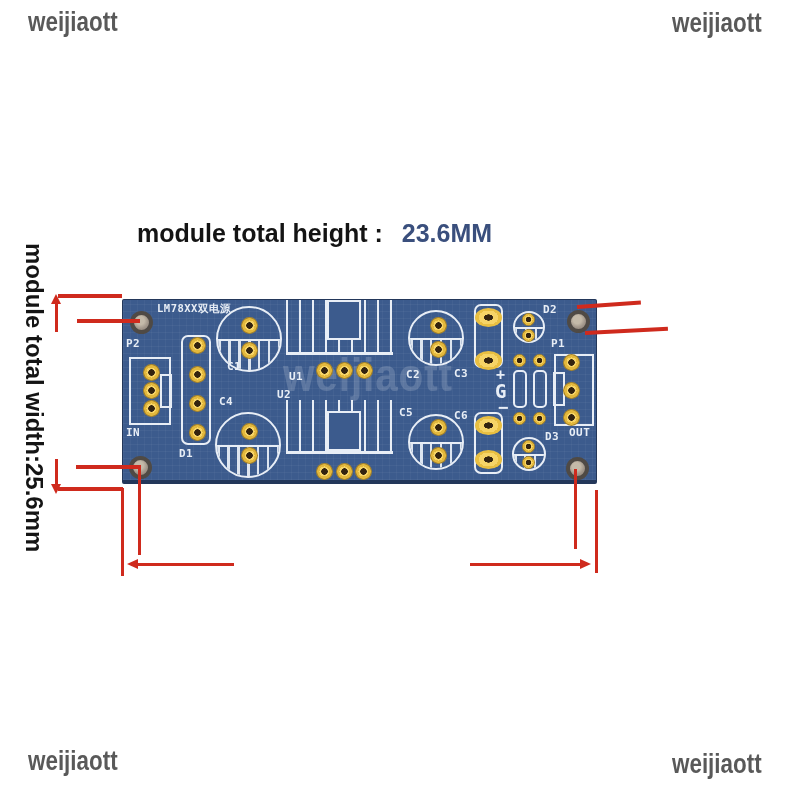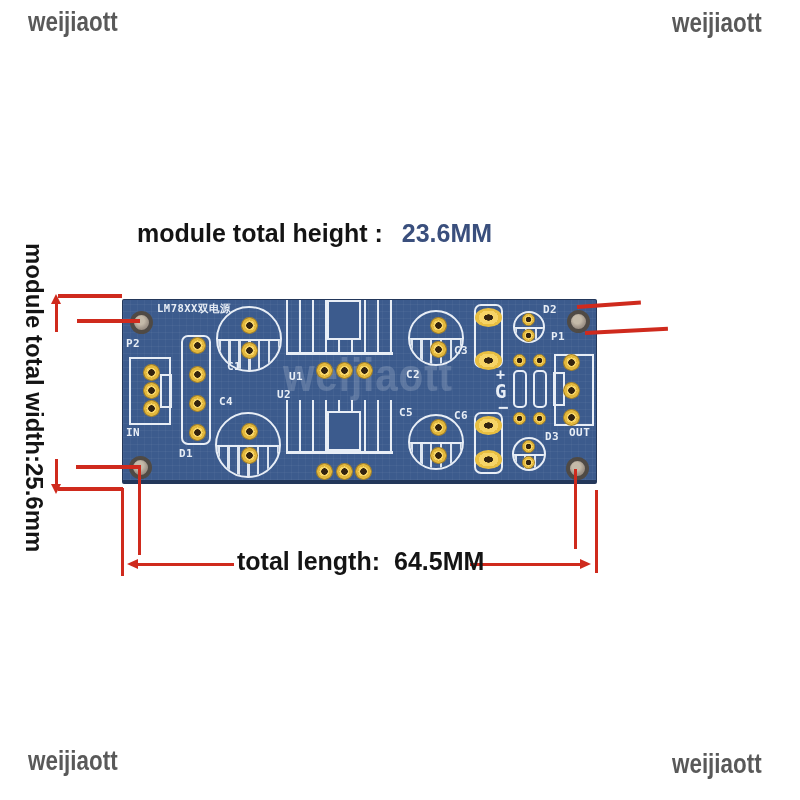--- a/index.html
+++ b/index.html
@@ -72,24 +72,20 @@
   <div class="wm" style="left:672px;top:748px;">weijiaott</div>
 
   <div class="ann" style="left:137px;top:219px;font-size:25px;">
     <span>module total height :</span>
     <span class="val" style="margin-left:12px;">23.6MM</span>
   </div>
 
   <div class="ann" style="left:48px;top:243px;width:330px;font-size:24px;transform-origin:0 0;transform:rotate(90deg);">module total width:25.6mm</div>
 
 
-  <div class="ann" style="left:237px;top:547px;font-size:25px;">
-    <span>total length:</span>
-    <span style="margin-left:7px;">64.5MM</span>
-  </div>
 
   <div class="board">
 
     <div class="board-wm">weijiaott</div>
 
     <div class="silk" style="left:34px;top:2px;font-size:10.5px;">LM78XX双电源</div>
 
     <div class="hole" style="left:6.5px;top:10.5px;"></div>
     <div class="hole" style="left:5.5px;top:155.5px;"></div>
     <div class="hole" style="left:443.5px;top:9.5px;"></div>
@@ -143,21 +139,21 @@
     <div class="silk" style="left:283px;top:68px;">C2</div>
 
     <div class="silk" style="left:276px;top:106px;">C5</div>
     <div class="cap" style="left:285px;top:114px;width:56px;height:56px;"></div>
     <div class="pad" style="left:306.5px;top:118.5px;"></div>
     <div class="pad" style="left:306.5px;top:146.5px;"></div>
 
     <div class="fpr" style="left:351px;top:4px;width:29px;height:64px;"></div>
     <div class="pad-oval" style="left:351.5px;top:7.5px;"></div>
     <div class="pad-oval" style="left:351.5px;top:50.5px;"></div>
-    <div class="silk" style="left:331px;top:44px;">C3</div>
+    <div class="silk" style="left:331px;top:67px;">C3</div>
 
     <div class="silk" style="left:331px;top:109px;">C6</div>
     <div class="fpr" style="left:351px;top:112px;width:29px;height:62px;"></div>
     <div class="pad-oval" style="left:351.5px;top:115.5px;"></div>
     <div class="pad-oval" style="left:351.5px;top:149.5px;"></div>
 
     <div class="silk" style="left:373px;top:66px;font-size:15px;">+</div>
     <div class="silk" style="left:372px;top:80px;font-size:19px;">G</div>
     <div class="silk" style="left:375px;top:97px;font-size:17px;">−</div>
 
@@ -171,21 +167,21 @@
     <div class="silk" style="left:420px;top:3px;">D2</div>
     <div class="cap" style="left:390px;top:11px;width:32px;height:32px;"></div>
     <div class="pad-sm" style="left:398.5px;top:12.5px;"></div>
     <div class="pad-sm" style="left:398.5px;top:28.5px;"></div>
 
     <div class="silk" style="left:422px;top:130px;">D3</div>
     <div class="cap" style="left:389px;top:137px;width:34px;height:34px;"></div>
     <div class="pad-sm" style="left:398.5px;top:139.5px;"></div>
     <div class="pad-sm" style="left:398.5px;top:155.5px;"></div>
 
-    <div class="silk" style="left:428px;top:30px;">P1</div>
+    <div class="silk" style="left:428px;top:37px;">P1</div>
     <div class="conn" style="left:431px;top:54px;width:40px;height:72px;">
       <div class="notch" style="left:-3px;top:16px;"></div>
     </div>
     <div class="pad" style="left:439.5px;top:53.5px;"></div>
     <div class="pad" style="left:439.5px;top:81.5px;"></div>
     <div class="pad" style="left:439.5px;top:108.5px;"></div>
     <div class="silk" style="left:446px;top:126px;">OUT</div>
 
   </div>
 

